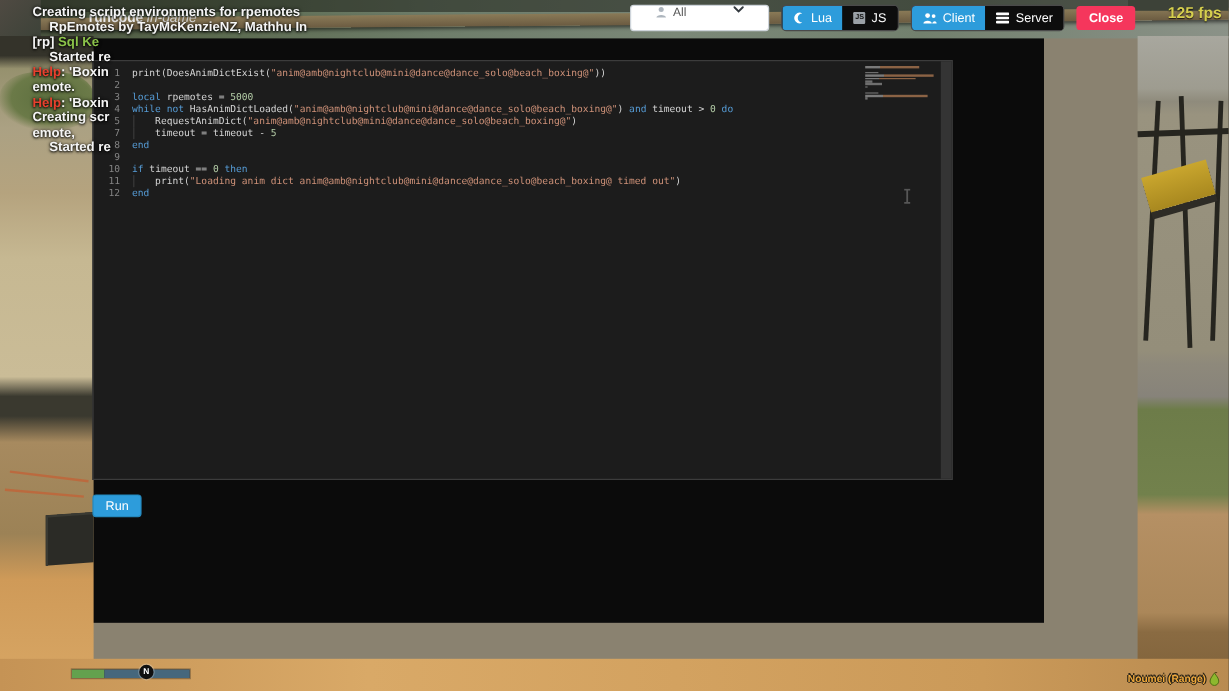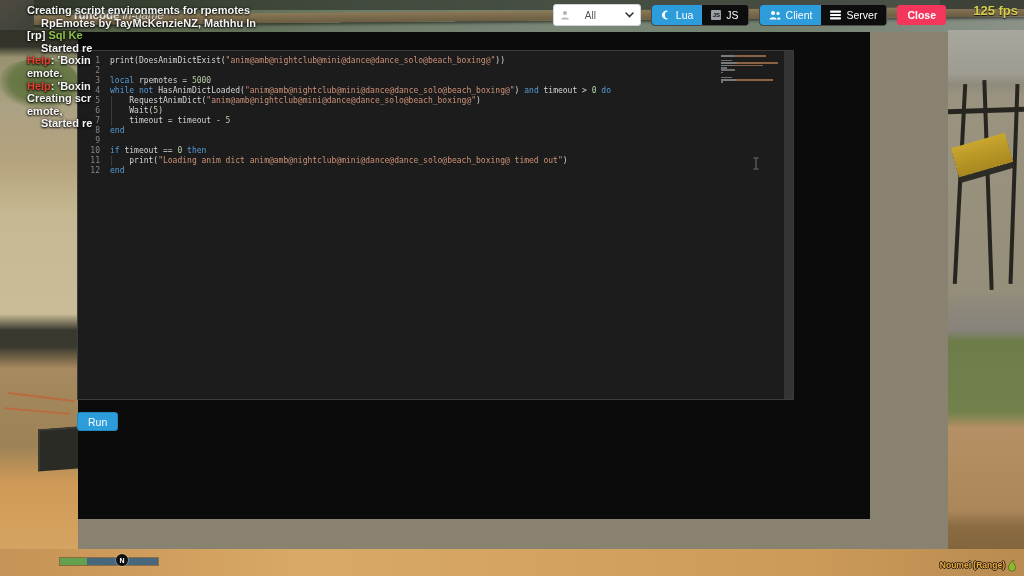--- a/index.html
+++ b/index.html
@@ -44,22 +44,22 @@
   
   #fps{right:6px;top:3px;z-index:2;font-size:13px;font-weight:bold;color:var(--fps,#d6cf4e);
     text-shadow:0 1px 1px rgba(0,0,0,.8);}
 
   
   #panel{left:78px;top:30px;width:870px;height:519px;background:#0b0b0b;z-index:3;}
   .p-title{position:absolute;left:74px;top:9px;font-size:11.5px;color:#ececec;}
   .t-bold{font-weight:bold;}
   .t-rest{font-weight:normal;color:#d8d8d8;margin-left:3px;font-style:italic;}
   .p-controls{position:absolute;right:78px;top:4px;display:flex;align-items:center;gap:10px;height:22px;}
-  .dropdown{display:flex;align-items:center;gap:15px;width:74px;height:20px;background:#fff;
-    border:1px solid #ced4da;border-radius:3px;padding:0 6px;font-size:10px;color:#555;cursor:pointer;}
+  .dropdown{display:flex;gap:5px;width:74px;height:20px;background:#fff;
+    border:1px solid #ced4da;border-radius:3px;padding:0 20px;font-size:10px;color:#555;cursor:pointer;}
   .dropdown .dd-val{flex:1;}
   .btn-group{display:flex;border:1px solid #4a4a4a;border-radius:4px;overflow:hidden;background:#0b0b0b;}
   .btn{display:flex;align-items:center;gap:5px;border:none;margin:0;height:20px;padding:0 9px;
     font-family:"Liberation Sans",sans-serif;font-size:10.5px;color:#fff;cursor:pointer;background:#111;text-align:center;}
   .btn.active{background:var(--accent,#2d9cdb);}
   .btn.dark{background:#0d0d0d;}
   .btn.close{background:var(--close,#f5365c);border-radius:3px;padding:0 10px;font-weight:bold;}
   .js-ic{display:inline-flex;align-items:center;justify-content:center;width:10px;height:10px;
     background:#9aa0a6;color:#111;font-size:6px;font-weight:bold;border-radius:1px;}
 
@@ -192,21 +192,20 @@
       <button class="btn close">Close</button>
     </div>
 
     <div class="editor">
       <div id="code">
           <div class="code-line"><span class="gut">1</span><span class="tk-fg">print(DoesAnimDictExist(</span><span class="tk-str">"anim@amb@nightclub@mini@dance@dance_solo@beach_boxing@"</span><span class="tk-fg">))</span></div>
           <div class="code-line"><span class="gut">2</span></div>
           <div class="code-line"><span class="gut">3</span><span class="tk-kw">local</span><span class="tk-fg"> rpemotes = </span><span class="tk-num">5000</span></div>
           <div class="code-line"><span class="gut">4</span><span class="tk-kw">while</span><span class="tk-fg"> </span><span class="tk-kw">not</span><span class="tk-fg"> HasAnimDictLoaded(</span><span class="tk-str">"anim@amb@nightclub@mini@dance@dance_solo@beach_boxing@"</span><span class="tk-fg">) </span><span class="tk-kw">and</span><span class="tk-fg"> timeout &gt; </span><span class="tk-num">0</span><span class="tk-fg"> </span><span class="tk-kw">do</span></div>
           <div class="code-line indented"><span class="gut">5</span><span class="tk-fg">    RequestAnimDict(</span><span class="tk-str">"anim@amb@nightclub@mini@dance@dance_solo@beach_boxing@"</span><span class="tk-fg">)</span></div>
-          <div class="code-line indented"><span class="gut">6</span><span class="tk-fg">    Wait(</span><span class="tk-num">5</span><span class="tk-fg">)</span></div>
           <div class="code-line indented"><span class="gut">7</span><span class="tk-fg">    timeout = timeout - </span><span class="tk-num">5</span></div>
           <div class="code-line"><span class="gut">8</span><span class="tk-kw">end</span></div>
           <div class="code-line"><span class="gut">9</span></div>
           <div class="code-line"><span class="gut">10</span><span class="tk-kw">if</span><span class="tk-fg"> timeout == </span><span class="tk-num">0</span><span class="tk-fg"> </span><span class="tk-kw">then</span></div>
           <div class="code-line indented"><span class="gut">11</span><span class="tk-fg">    print(</span><span class="tk-str">"Loading anim dict anim@amb@nightclub@mini@dance@dance_solo@beach_boxing@ timed out"</span><span class="tk-fg">)</span></div>
           <div class="code-line"><span class="gut">12</span><span class="tk-kw">end</span></div>
         </div>
       <div id="minimap">
           <div class="mm-row">
             <div class="mm-bar has-str" style="width: 45px;"></div>

